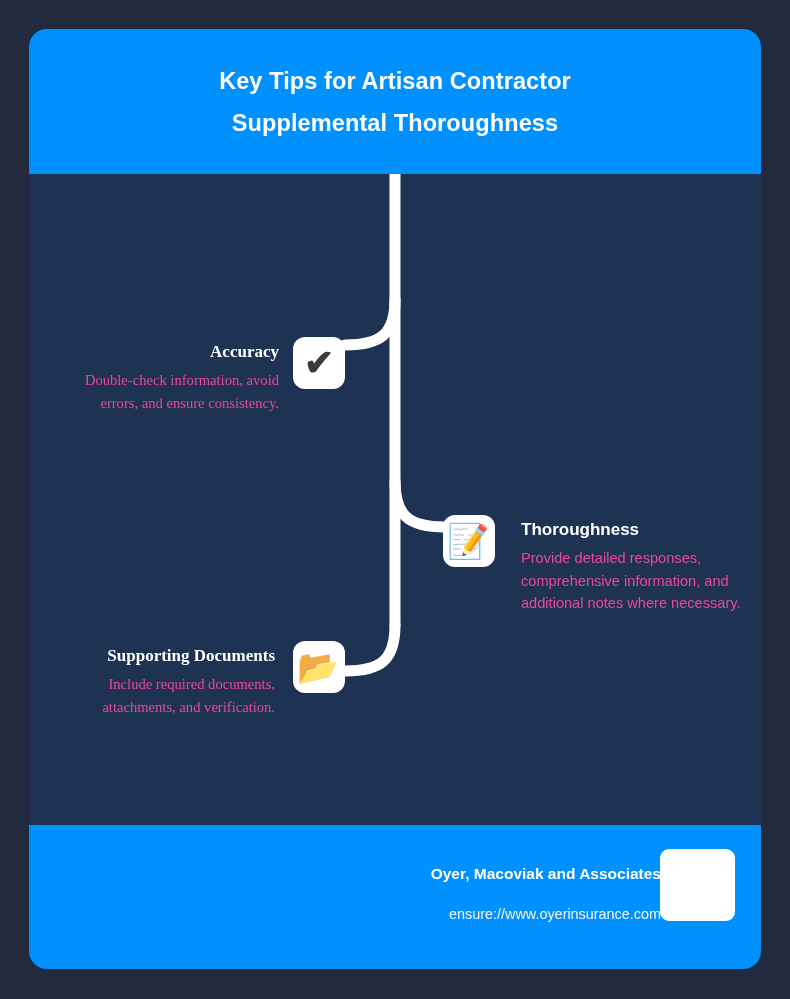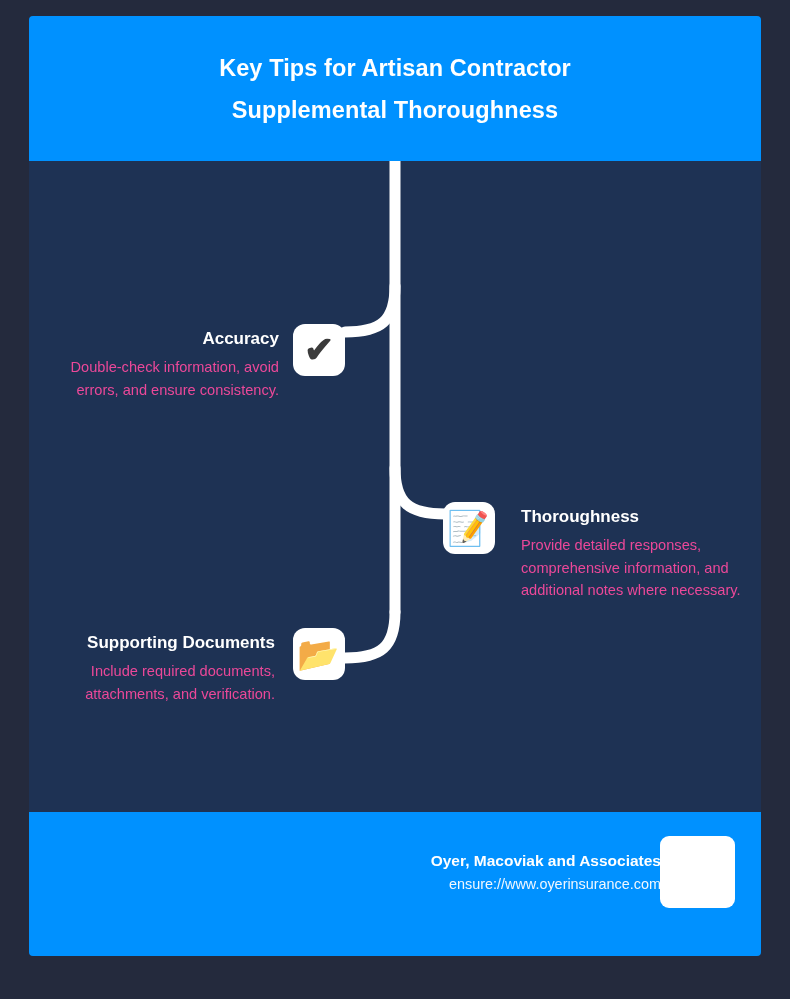--- a/index.html
+++ b/index.html
@@ -16,25 +16,25 @@
     position: relative;
     width: 790px;
     height: 999px;
     background: #242a3d;
   }
 
   
   .card {
     position: absolute;
     left: 29px;
-    top: 16px;
+    top: 29px;
     width: 732px;
     height: 940px;
     background: #1e3254;
-    border-radius: 4px;
+    border-radius: 18px;
     overflow: hidden;
   }
 
   
   .header {
     position: absolute;
     left: 0;
     top: 0;
     width: 732px;
     height: 145px;
@@ -111,21 +111,21 @@
     font-weight: bold;
     line-height: 22px;
     margin-bottom: 6px;
   }
   .block p {
     color: #ec4899;
     font-size: 14.6px;
     line-height: 22.5px;
   }
 
-  .block.right-align { text-align: right; }
+  .block.right-align { text-align: right; font-family: Liberation Serif, serif; }
   .block.left-align  { text-align: left; }
 
   #block-accuracy { left: 20px; top: 167px; width: 230px; }
   #block-thorough { left: 492px; top: 345px; width: 222px; }
   #block-docs     { left: 0px;  top: 471px; width: 246px; padding-left: 16px; }
 
   
   .footer {
     position: absolute;
     left: 0;
@@ -140,21 +140,21 @@
     right: 100px;
     top: 38px;
     text-align: right;
     width: 420px;
   }
   .footer-name {
     color: #ffffff;
     font-size: 15.5px;
     font-weight: bold;
     line-height: 22px;
-    margin-bottom: 2px;
+    margin-bottom: 19px;
     text-align: right;
   }
   .footer-url {
     color: #f0f7ff;
     font-size: 14.4px;
     line-height: 21px;
   }
   .footer-logo {
     position: absolute;
     left: 631px;

